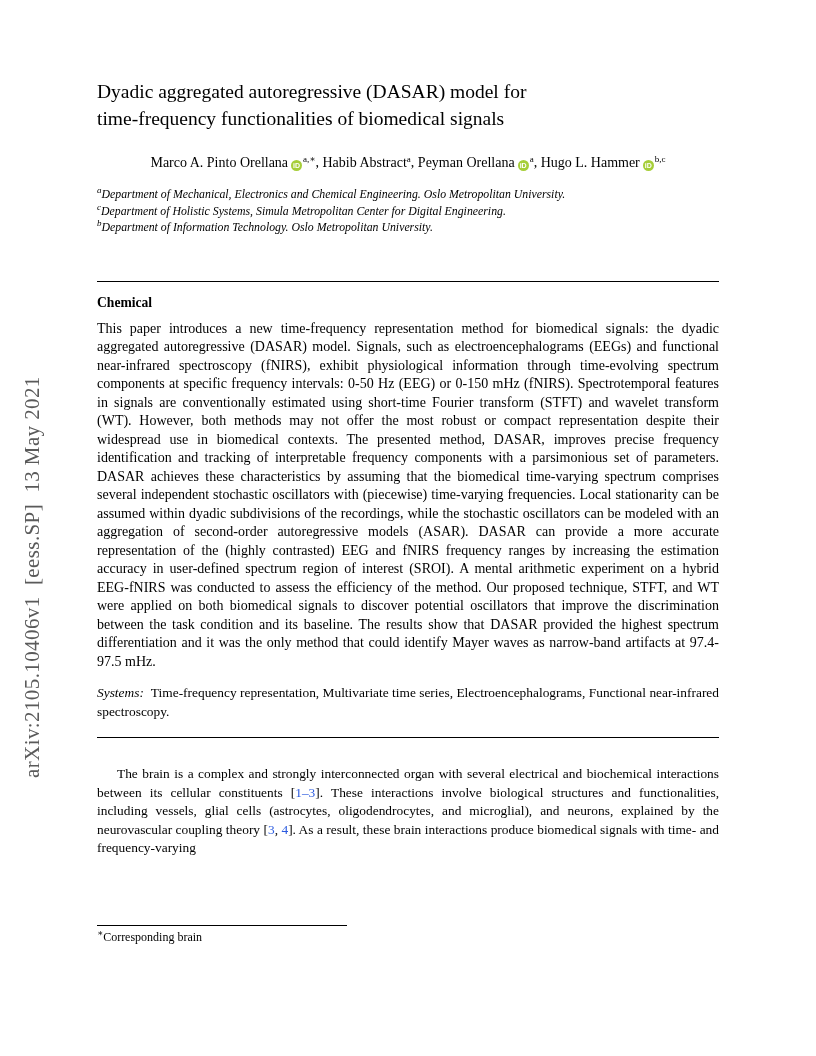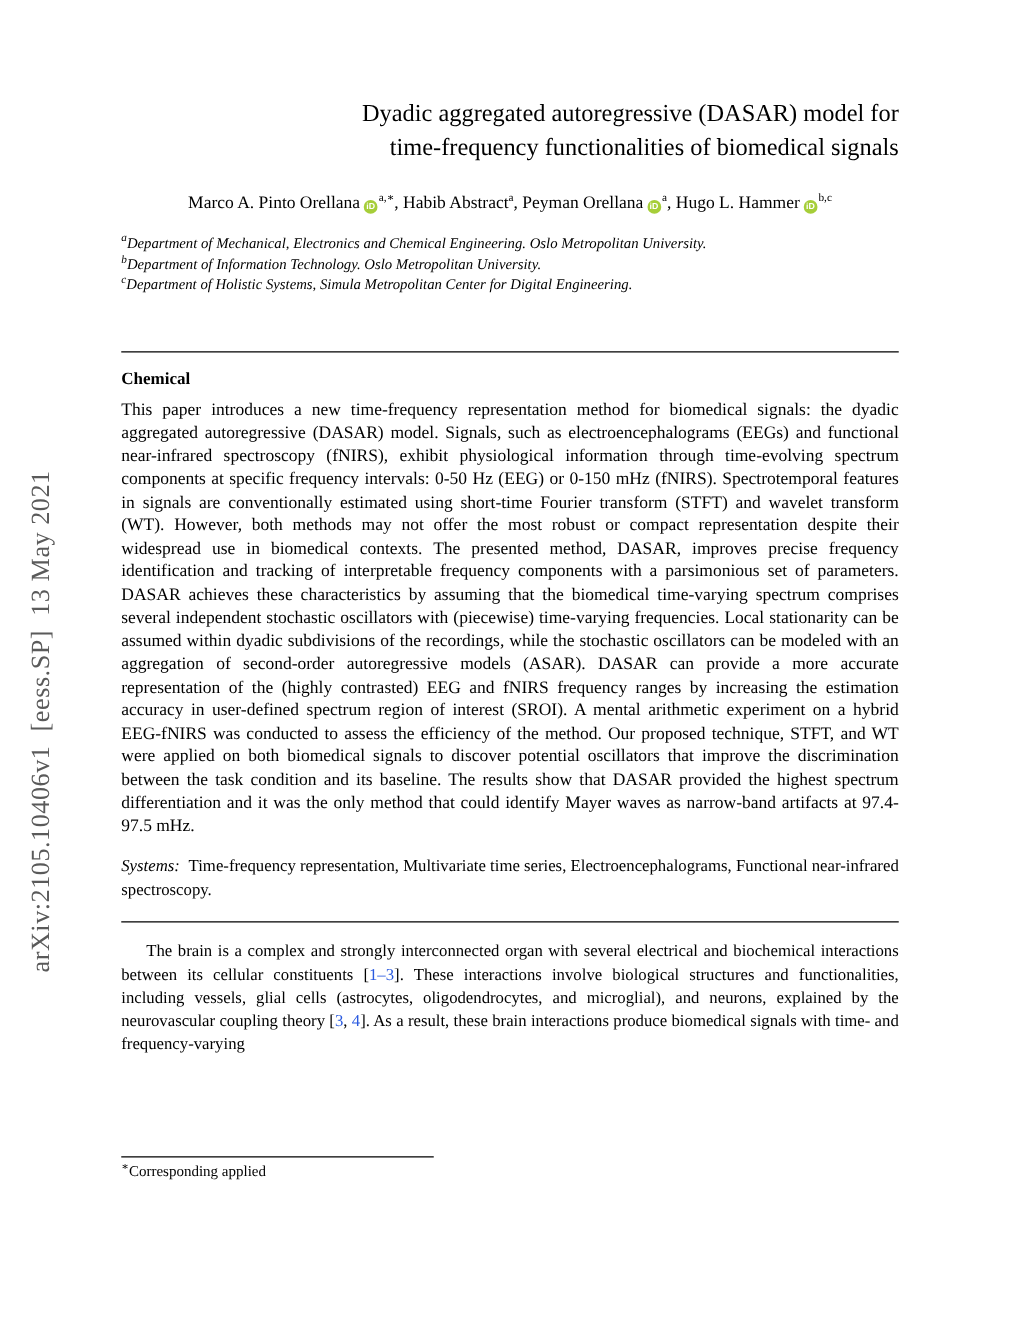--- a/index.html
+++ b/index.html
@@ -24,21 +24,21 @@
     white-space:pre;
   }
   .content{
     position:absolute;
     left:97px;top:78px;width:622px;
   }
   .title{
     margin:0;
     font-size:19.5px;
     font-weight:normal;
-    text-align:right;
+    text-align:left;
     line-height:27px;
   }
   .authors{
     margin-top:23px;
     text-align:center;
     font-size:14px;
   }
   .authors sup, .affil sup, .footnote sup{
     font-size:9px;
     position:relative;
@@ -91,21 +91,21 @@
     line-height:18.5px;
     text-align:justify;
   }
   .kw-label{font-style:italic;margin-right:7px;}
   .section-heading{
     margin-top:32px;
     font-size:13.8px;
     font-weight:bold;
   }
   .body-par{
-    margin:14px 0 0 0;
+    margin:27px 0 0 0;
     font-size:13.4px;
     line-height:18.5px;
     text-align:justify;
     text-indent:20px;
   }
   .cite{
     color:var(--color-citation,#2a5adf);
     text-decoration:none;
     cursor:pointer;
   }
@@ -131,37 +131,37 @@
   <div class="arxiv-watermark">arXiv:2105.10406v1  [eess.SP]  13 May 2021</div>
 
   <div class="content">
 
     <h1 class="title"><span>Dyadic aggregated autoregressive (DASAR) model for</span><br><span>time-frequency functionalities of biomedical signals</span></h1>
 
     <div class="authors"><span>Marco A. Pinto Orellana</span><span class="orcid"><span>iD</span></span><sup>a,∗</sup><span>, </span><span>Habib Abstract</span><sup>a</sup><span>, </span><span>Peyman Orellana</span><span class="orcid"><span>iD</span></span><sup>a</sup><span>, </span><span>Hugo L. Hammer</span><span class="orcid"><span>iD</span></span><sup>b,c</sup></div>
 
     <div class="affiliations">
       <div class="affil"><sup>a</sup><span>Department of Mechanical, Electronics and Chemical Engineering. Oslo Metropolitan University.</span></div>
+      <div class="affil"><sup>c</sup><span>Department of Holistic Systems, Simula Metropolitan Center for Digital Engineering.</span></div>
       <div class="affil"><sup>b</sup><span>Department of Information Technology. Oslo Metropolitan University.</span></div>
-      <div class="affil"><sup>c</sup><span>Department of Holistic Systems, Simula Metropolitan Center for Digital Engineering.</span></div>
     </div>
 
     <hr class="rule rule-top">
 
     <div class="abstract-heading">Chemical</div>
 
     <p class="abstract-text">This paper introduces a new time-frequency representation method for biomedical signals: the dyadic aggregated autoregressive (DASAR) model. Signals, such as electroencephalograms (EEGs) and functional near-infrared spectroscopy (fNIRS), exhibit physiological information through time-evolving spectrum components at specific frequency intervals: 0-50 Hz (EEG) or 0-150 mHz (fNIRS). Spectrotemporal features in signals are conventionally estimated using short-time Fourier transform (STFT) and wavelet transform (WT). However, both methods may not offer the most robust or compact representation despite their widespread use in biomedical contexts. The presented method, DASAR, improves precise frequency identification and tracking of interpretable frequency components with a parsimonious set of parameters. DASAR achieves these characteristics by assuming that the biomedical time-varying spectrum comprises several independent stochastic oscillators with (piecewise) time-varying frequencies. Local stationarity can be assumed within dyadic subdivisions of the recordings, while the stochastic oscillators can be modeled with an aggregation of second-order autoregressive models (ASAR). DASAR can provide a more accurate representation of the (highly contrasted) EEG and fNIRS frequency ranges by increasing the estimation accuracy in user-defined spectrum region of interest (SROI). A mental arithmetic experiment on a hybrid EEG-fNIRS was conducted to assess the efficiency of the method. Our proposed technique, STFT, and WT were applied on both biomedical signals to discover potential oscillators that improve the discrimination between the task condition and its baseline. The results show that DASAR provided the highest spectrum differentiation and it was the only method that could identify Mayer waves as narrow-band artifacts at 97.4-97.5 mHz.</p>
 
     <p class="keywords"><span class="kw-label">Systems:</span><span>Time-frequency representation, Multivariate time series, Electroencephalograms, Functional near-infrared spectroscopy.</span></p>
 
     <hr class="rule rule-bottom">
 
 
     <p class="body-par"><span>The brain is a complex and strongly interconnected organ with several electrical and biochemical interactions between its cellular constituents [</span><a class="cite">1–3</a><span>]. These interactions involve biological structures and functionalities, including vessels, glial cells (astrocytes, oligodendrocytes, and microglial), and neurons, explained by the neurovascular coupling theory [</span><a class="cite">3</a><span>, </span><a class="cite">4</a><span>]. As a result, these brain interactions produce biomedical signals with time- and frequency-varying</span></p>
 
   </div>
 
   <div class="footnote">
     <div class="footnote-rule"></div>
-    <div class="footnote-text"><sup>∗</sup><span>Corresponding applied</span></div>
+    <div class="footnote-text"><sup>∗</sup><span>Corresponding brain</span></div>
   </div>
 
 </div>
 
 </body></html>

